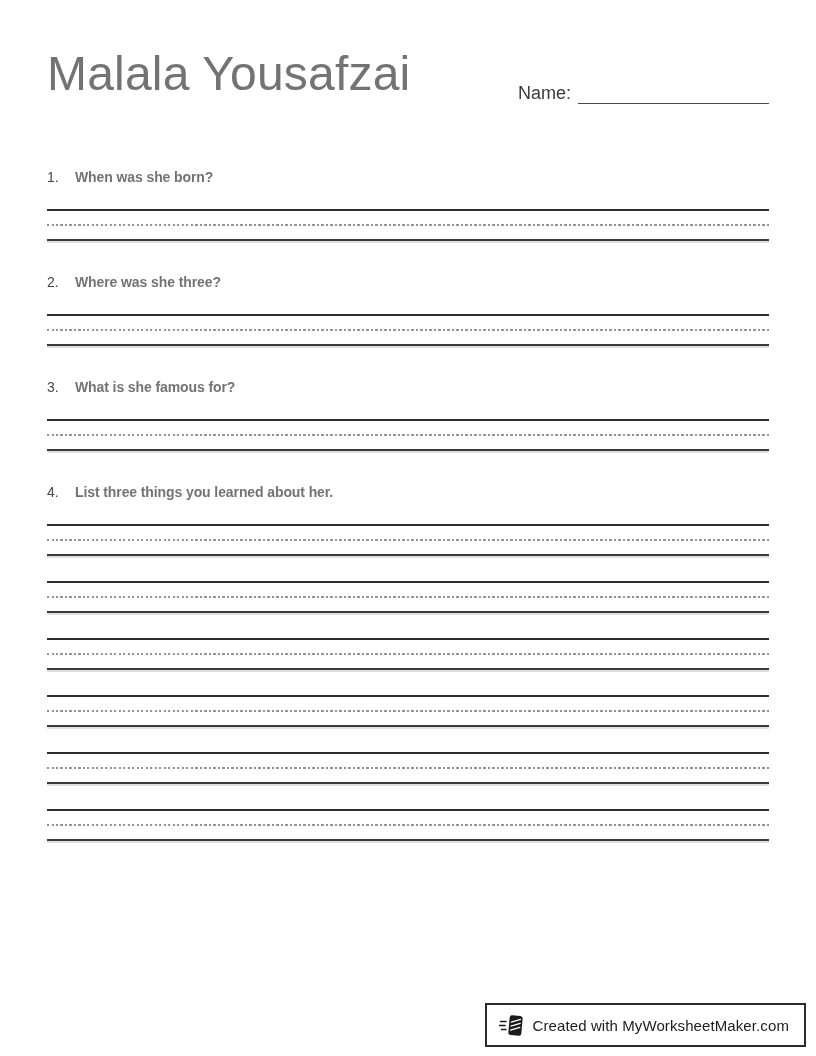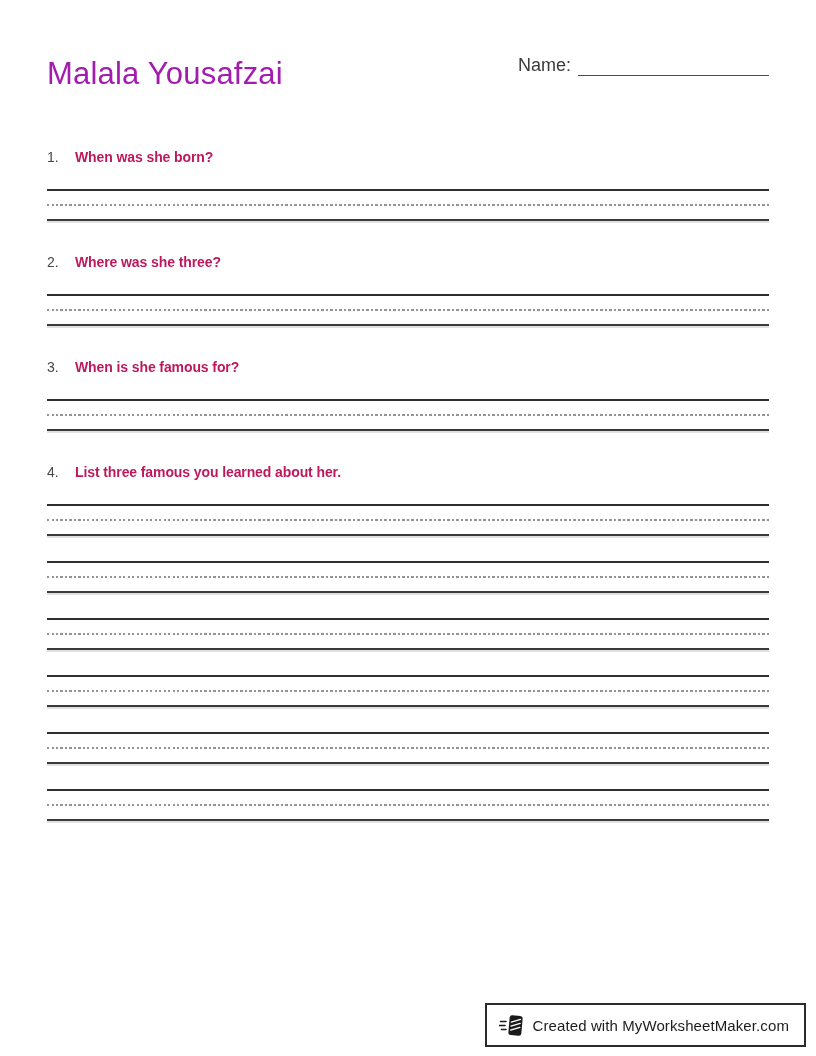--- a/index.html
+++ b/index.html
@@ -20,30 +20,31 @@
     top: 0;
   }
   
   .header {
     display: flex;
     justify-content: space-between;
     align-items: flex-start;
     padding-top: 50px;
   }
   .title {
-    font-size: 31px;
+    font-size: 48px;
     font-weight: 400;
     letter-spacing: 0.2px;
-    color: #a21caf;
+    color: #737373;
     line-height: 48px;
     white-space: nowrap;
   }
   .name-date {
     width: 262px;
     padding-top: 3px;
+    margin-top: 28px;
   }
   .nd-row {
     display: flex;
     align-items: flex-end;
     margin-bottom: 14px;
   }
   .nd-label {
     font-size: 18px;
     color: #3a3a3a;
     width: 64px;
@@ -66,21 +67,21 @@
     letter-spacing: -0.1px;
   }
   .q-number {
     width: 28px;
     flex: 0 0 28px;
     color: #474747;
     font-weight: 400;
   }
   .q-text {
     font-weight: 700;
-    color: #be185d;
+    color: #737373;
   }
   .answer-row { margin-top: 23px; }
   .answer-row + .answer-row { margin-top: 25px; }
   .line-solid {
     height: 0;
     border-top: 2px solid #2e2e2e;
   }
   .line-solid.bottom {
     border-top-color: #3a3a3a;
     box-shadow: 0 2px 0 rgba(0,0,0,0.12);
@@ -146,32 +147,32 @@
           </div>
           <div class="answer-row">
             <div class="line-solid"></div>
             <div class="line-dotted"></div>
             <div class="line-solid bottom"></div>
           </div>
         </div>
         <div class="question">
           <div class="q-label">
             <span class="q-number">3.</span>
-            <span class="q-text">When is she famous for?</span>
+            <span class="q-text">What is she famous for?</span>
           </div>
           <div class="answer-row">
             <div class="line-solid"></div>
             <div class="line-dotted"></div>
             <div class="line-solid bottom"></div>
           </div>
         </div>
         <div class="question">
           <div class="q-label">
             <span class="q-number">4.</span>
-            <span class="q-text">List three famous you learned about her.</span>
+            <span class="q-text">List three things you learned about her.</span>
           </div>
           <div class="answer-row">
             <div class="line-solid"></div>
             <div class="line-dotted"></div>
             <div class="line-solid bottom"></div>
           </div>
           <div class="answer-row">
             <div class="line-solid"></div>
             <div class="line-dotted"></div>
             <div class="line-solid bottom"></div>

